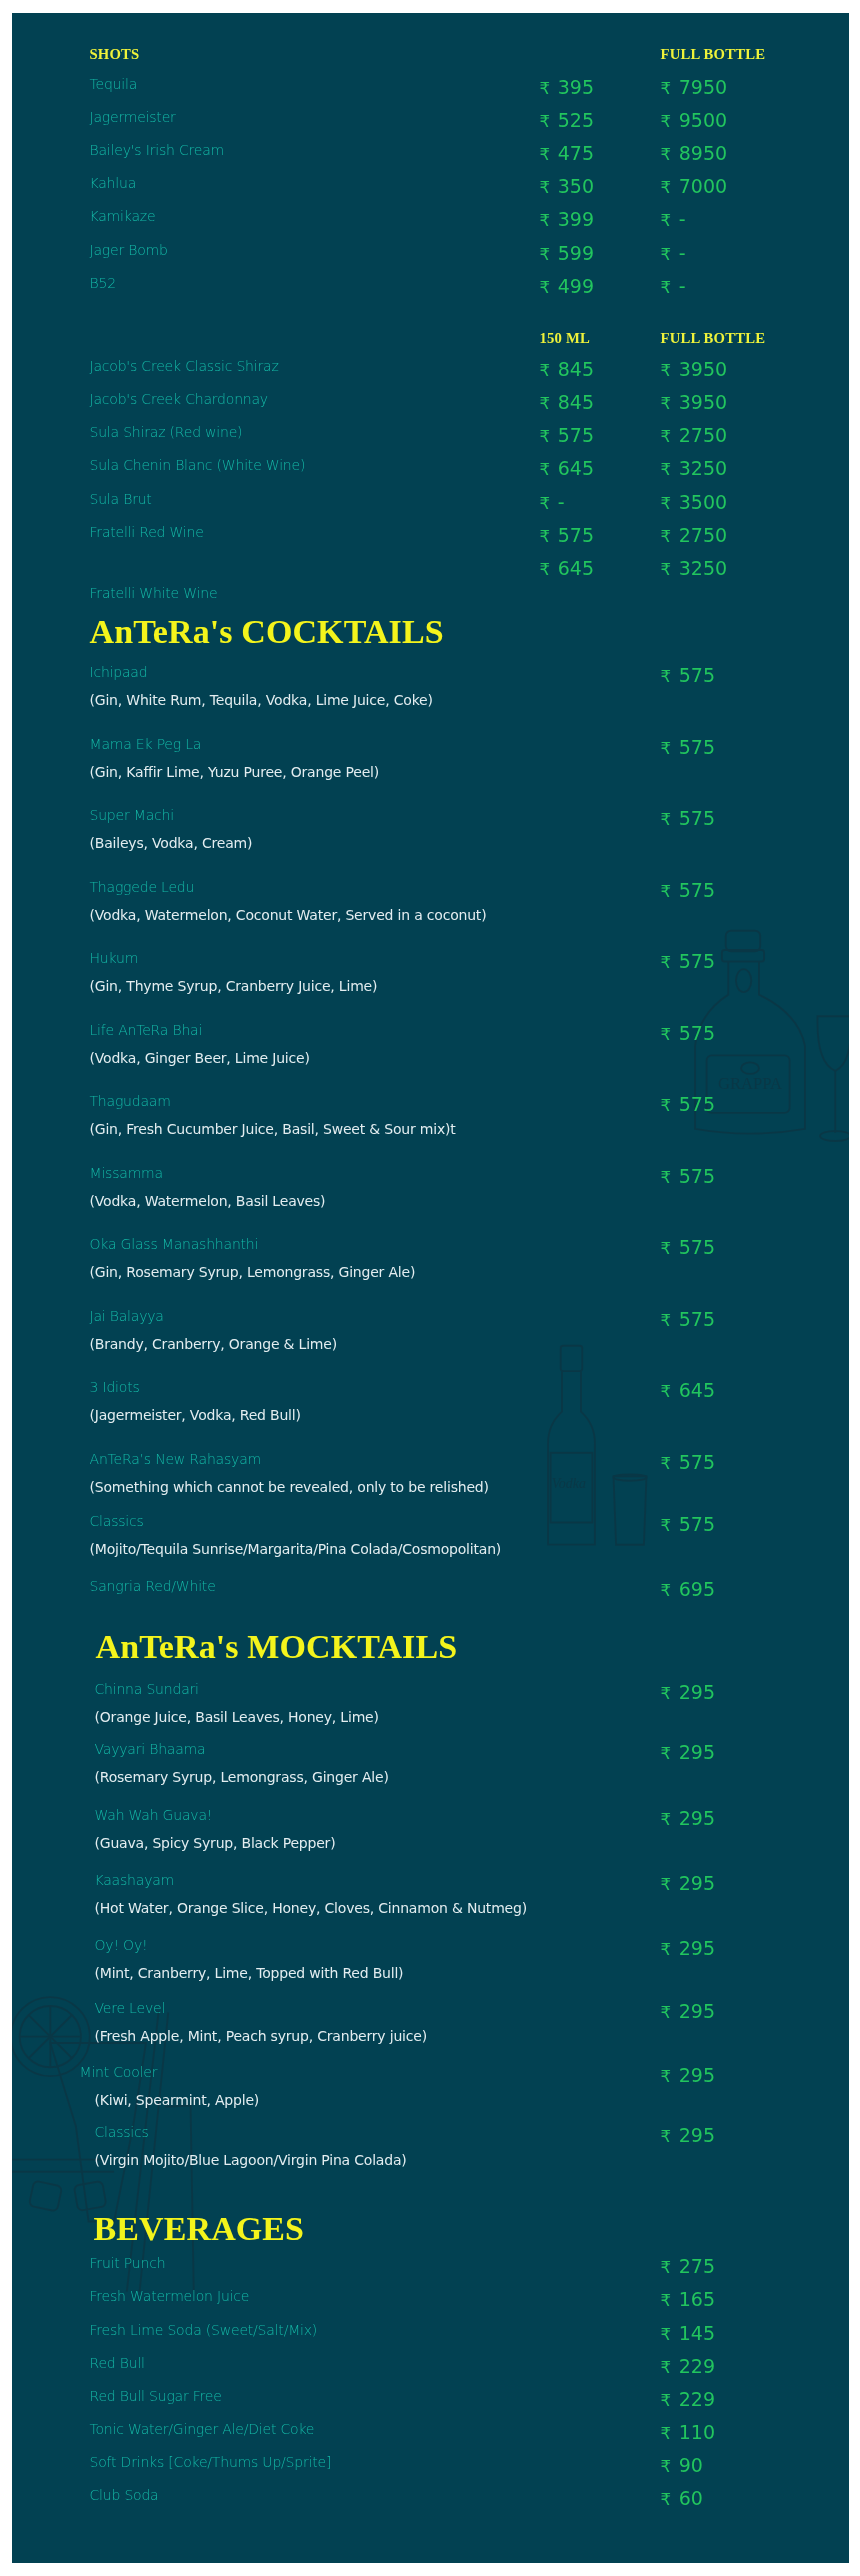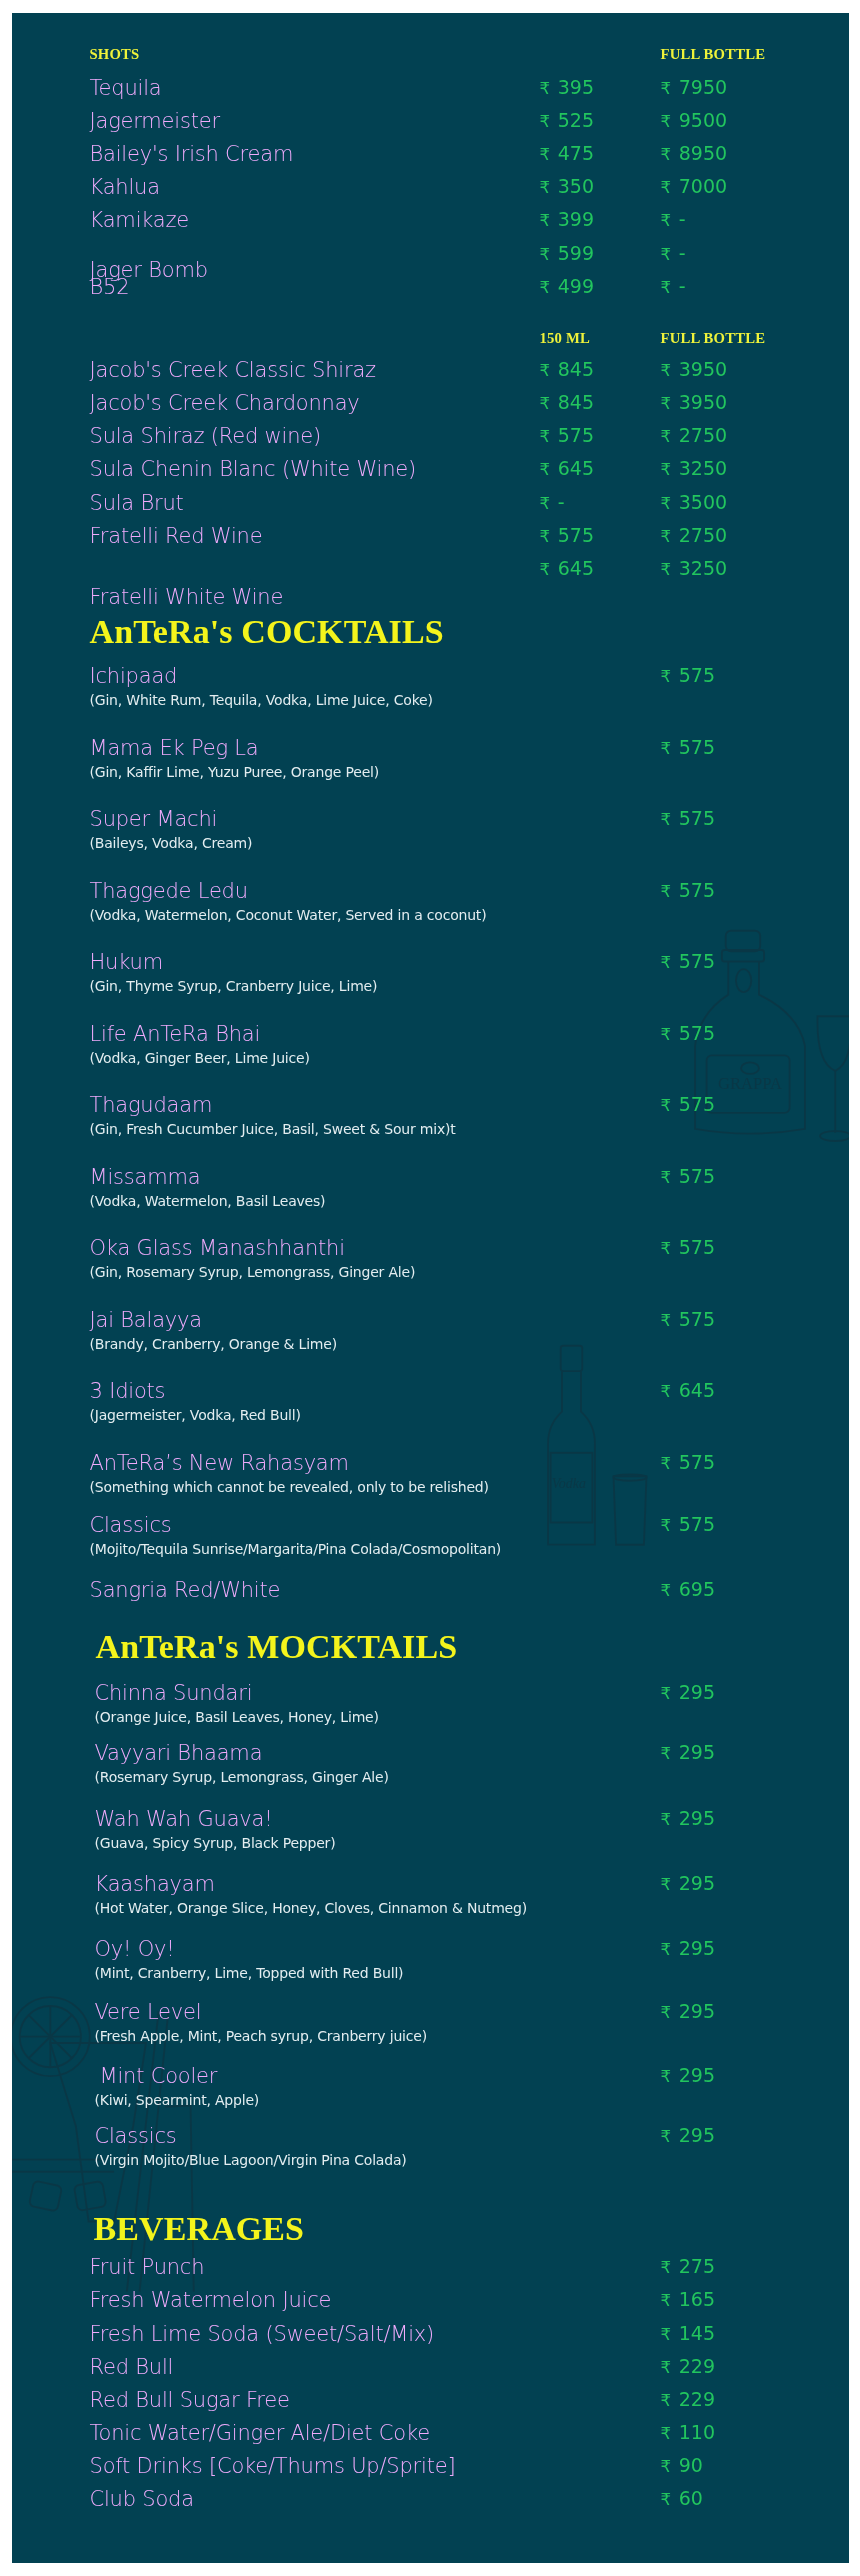--- a/index.html
+++ b/index.html
@@ -1,21 +1,21 @@
 <!DOCTYPE html>
 <html style="font-size:10.2px"><head>
 <meta charset="utf-8">
 <style>
   html, body { margin:0; padding:0; background:#ffffff; }
   body { width:861px; height:2576px; position:relative; overflow:hidden; font-family:"DejaVu Sans", sans-serif; }
   .card { position:absolute; left:11.5px; top:12.8px; width:837px; height:2550px; background:#024152; overflow:hidden; }
   .abs { position:absolute; white-space:nowrap; }
   .hdr-small { font-family:"Liberation Serif", serif; font-weight:bold; color:#eef23a; font-size:14.7px; letter-spacing:0.2px; }
   .hdr-big { font-family:"Liberation Serif", serif; font-weight:bold; color:#f4f41c; font-size:34px; letter-spacing:0.1px; }
-  .name { color:#f0abfc; font-size:21px; font-weight:300; letter-spacing:-0.2px; }
+  .name { color:#14b8a6; font-size:14px; font-weight:300; letter-spacing:-0.2px; }
   .desc { color:#e3edf0; font-size:14px; letter-spacing:-0.2px; }
   .price { color:#22c55e; font-size:19px; letter-spacing:0px; }
   .price .rs { font-size:16.6px; margin-right:7.7px; }
   .deco { position:absolute; pointer-events:none; }
   .deco svg { display:block; }
 </style>
 </head>
 <body>
 
 <div class="card">
@@ -106,21 +106,21 @@
       <div class="abs name" style="left:78px; top:162px;">Kahlua</div>
       <div class="abs price" style="left:528px; top:162px;"><span class="rs">₹</span><span>350</span></div>
       <div class="abs price" style="left:649px; top:162px;"><span class="rs">₹</span><span>7000</span></div>
     </div>
     <div>
       <div class="abs name" style="left:78px; top:195px;">Kamikaze</div>
       <div class="abs price" style="left:528px; top:195px;"><span class="rs">₹</span><span>399</span></div>
       <div class="abs price" style="left:649px; top:195px;"><span class="rs">₹</span><span>-</span></div>
     </div>
     <div>
-      <div class="abs name" style="left:78px; top:229px;margin-top:16px;">Jager Bomb</div>
+      <div class="abs name" style="left:78px; top:229px;">Jager Bomb</div>
       <div class="abs price" style="left:528px; top:229px;"><span class="rs">₹</span><span>599</span></div>
       <div class="abs price" style="left:649px; top:229px;"><span class="rs">₹</span><span>-</span></div>
     </div>
     <div>
       <div class="abs name" style="left:78px; top:262px;">B52</div>
       <div class="abs price" style="left:528px; top:262px;"><span class="rs">₹</span><span>499</span></div>
       <div class="abs price" style="left:649px; top:262px;"><span class="rs">₹</span><span>-</span></div>
     </div>
     <div>
       <div class="abs name" style="left:78px; top:345px;">Jacob's Creek Classic Shiraz</div>
@@ -250,21 +250,21 @@
       <div class="abs name" style="left:83px; top:1924px;">Oy! Oy!</div>
       <div class="abs desc" style="left:83px; top:1952px;">(Mint, Cranberry, Lime, Topped with Red Bull)</div>
       <div class="abs price" style="left:649px; top:1924px;"><span class="rs">₹</span><span>295</span></div>
     </div>
     <div>
       <div class="abs name" style="left:83px; top:1987px;">Vere Level</div>
       <div class="abs desc" style="left:83px; top:2015px;">(Fresh Apple, Mint, Peach syrup, Cranberry juice)</div>
       <div class="abs price" style="left:649px; top:1987px;"><span class="rs">₹</span><span>295</span></div>
     </div>
     <div>
-      <div class="abs name" style="left:88px; top:2051px;">Mint Cooler</div>
+      <div class="abs name" style="left:68px; top:2051px;">Mint Cooler</div>
       <div class="abs desc" style="left:83px; top:2079px;">(Kiwi, Spearmint, Apple)</div>
       <div class="abs price" style="left:649px; top:2051px;"><span class="rs">₹</span><span>295</span></div>
     </div>
     <div>
       <div class="abs name" style="left:83px; top:2111px;">Classics</div>
       <div class="abs desc" style="left:83px; top:2139px;">(Virgin Mojito/Blue Lagoon/Virgin Pina Colada)</div>
       <div class="abs price" style="left:649px; top:2111px;"><span class="rs">₹</span><span>295</span></div>
     </div>
     <div>
       <div class="abs name" style="left:78px; top:2242px;">Fruit Punch</div>

